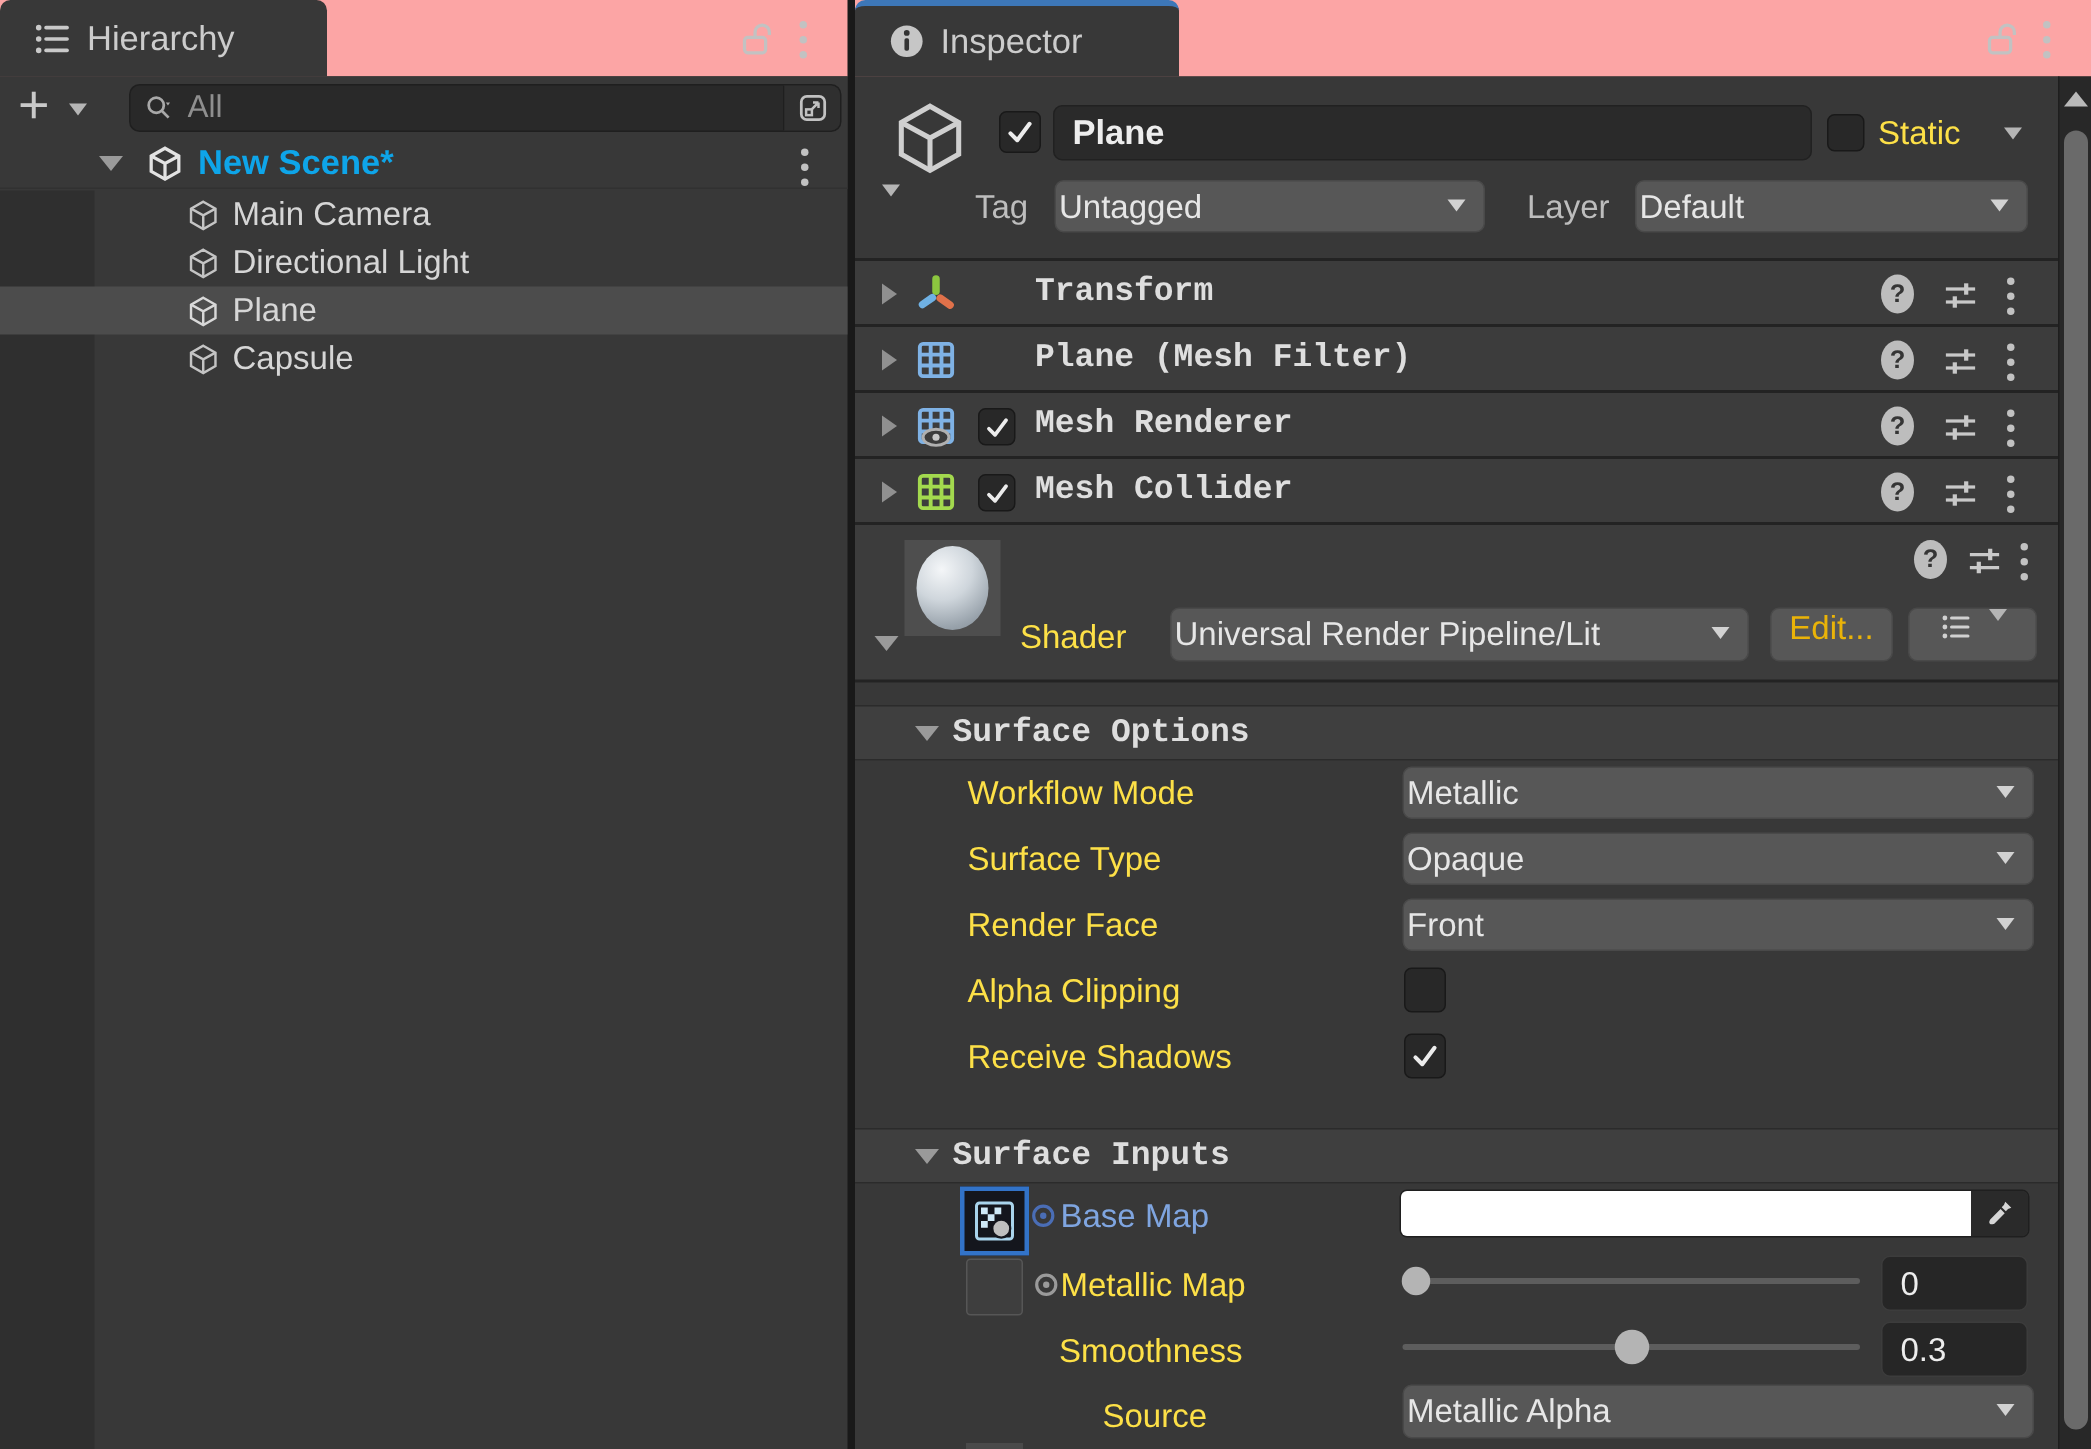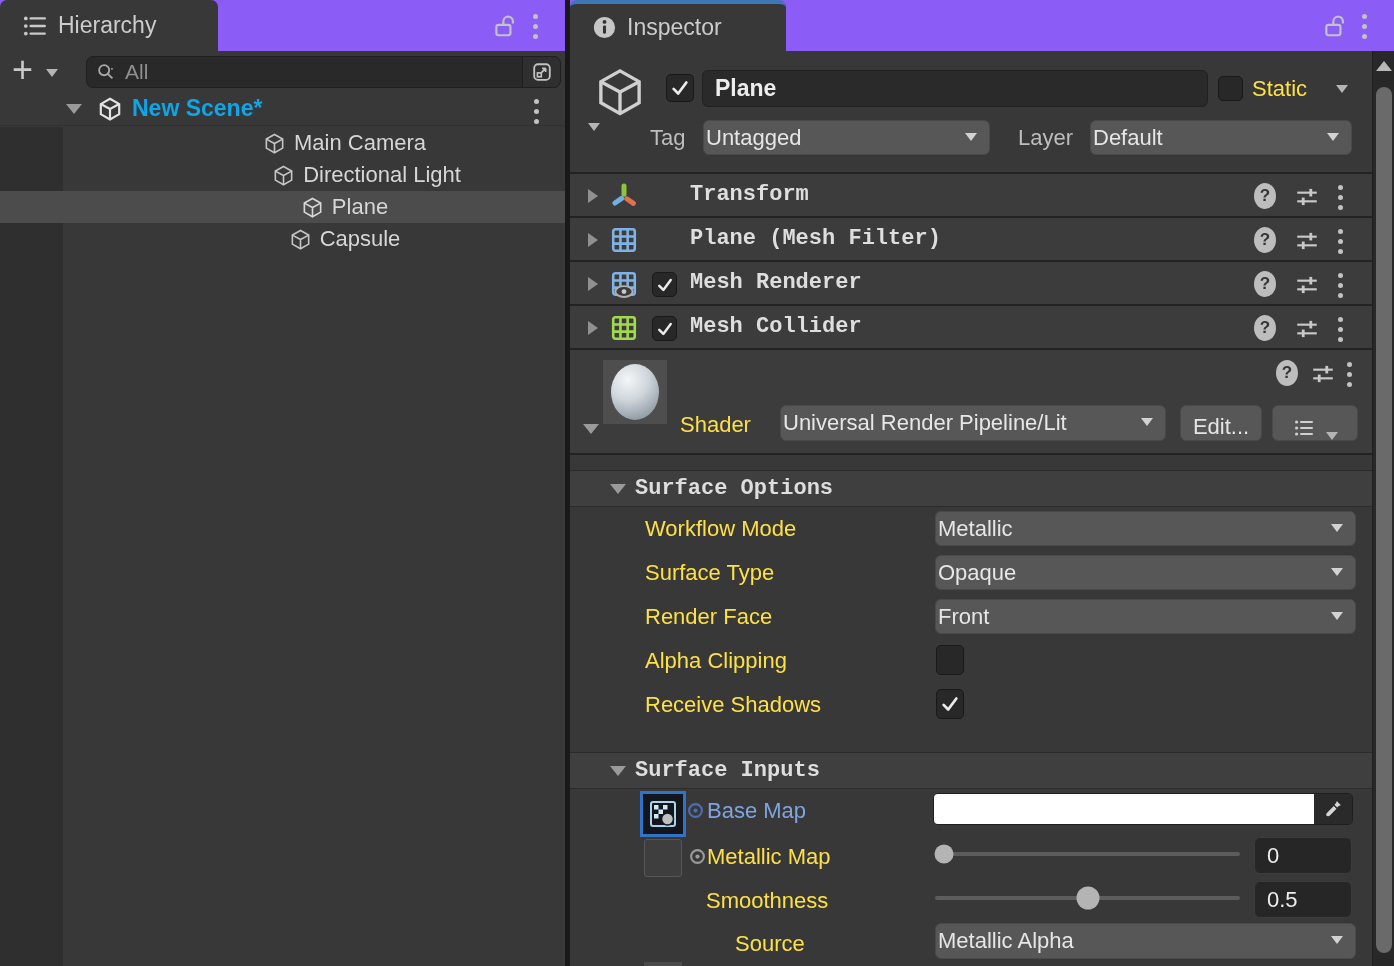--- a/index.html
+++ b/index.html
@@ -4,61 +4,61 @@
 <style>
   * { margin:0; padding:0; box-sizing:border-box; }
   html,body { background:#101010; }
   #root {
     position:relative; width:1394px; height:966px; background:#191919;
     font-family:"Liberation Sans", sans-serif; overflow:hidden;
     color:#c6c6c6; -webkit-font-smoothing:antialiased;
   }
   .abs { position:absolute; }
   .panel { position:absolute; top:0; height:966px; }
-  .tabbar { position:absolute; top:0; left:0; right:0; height:51px; background:#8b5cf6; }
+  .tabbar { position:absolute; top:0; left:0; right:0; height:51px; background:#fca5a5; }
   .tab {
     position:absolute; top:0; left:0; height:51px; background:#383838;
     border-radius:7px 7px 0 0; display:flex; align-items:center; gap:10px; padding:0 22px;
     font-size:23px; color:#cccccc;
   }
   .tab.focused { border-top:4px solid #3d77b8; }
   .body { position:absolute; left:0; top:51px; background:#383838; }
   
   .caret-down { width:0; height:0; border-left:8px solid transparent; border-right:8px solid transparent; border-top:10px solid #b5b5b5; }
   .caret-down.sm { border-left-width:6px; border-right-width:6px; border-top-width:8px; }
   .fold-right { width:0; height:0; border-top:7px solid transparent; border-bottom:7px solid transparent; border-left:10px solid #909090; }
   .fold-down { width:0; height:0; border-left:8px solid transparent; border-right:8px solid transparent; border-top:10px solid #9a9a9a; }
   
   .dd {
     position:absolute; background:#575757; border:1px solid #494949; border-radius:6px;
     display:flex; align-items:center; font-size:22px; color:#e6e6e6; padding:0 2px;
   }
   .dd .caret-down { position:absolute; right:12px; top:50%; margin-top:-5px; border-top-color:#d2d2d2; }
   .btn {
     position:absolute; background:#575757; border:1px solid #494949; border-radius:6px;
-    display:flex; align-items:flex-end; justify-content:center; font-size:22px; color:#e5e5e5;
+    display:flex; align-items:flex-start; justify-content:center; font-size:22px; color:#eab308;
   }
   .checkbox { position:absolute; background:#282828; border:1px solid #191919; border-radius:5px; display:flex; align-items:center; justify-content:center; }
   .checkbox svg { display:none; }
   .checkbox.checked svg { display:block; }
   .field {
     position:absolute; background:#2a2a2a; border:1px solid #212121; border-radius:6px;
     color:#ededed; font-size:23px; padding:0 12px; font-family:"Liberation Sans",sans-serif;
   }
   .lbl { position:absolute; font-size:22px; color:#fde047; white-space:nowrap; }
   .bold-title { font-weight:bold; font-size:22px; color:#dedede; white-space:nowrap;font-family:Liberation Mono, monospace; }
   .kebab { display:flex; flex-direction:column; gap:5px; align-items:center; }
   .kebab i { width:5px; height:5px; border-radius:50%; background:#c2c2c2; }
   .help-badge { width:22px; height:26px; border-radius:50%; background:#bdbdbd; color:#353535; font-weight:bold; font-size:17px; display:flex; align-items:center; justify-content:center; }
   .comp-header { position:absolute; left:0; width:802px; height:44px; background:#3c3c3c; border-top:2px solid #232323; }
   .comp-header .title { position:absolute; left:120px; top:0; line-height:42px; }
   .section-header { position:absolute; left:0; width:802px; height:37px; background:#3f3f3f; border-top:1px solid #2b2b2b; border-bottom:1px solid #2b2b2b; }
   .slider-track { position:absolute; height:4px; background:#5d5d5d; border-radius:2px; }
   .slider-handle { position:absolute; top:50%; width:19px; height:19px; border-radius:50%; background:#b4b4b4; transform:translate(-50%,-50%); }
-  .hrow { position:absolute; left:0; width:565px; height:32px; display:flex; align-items:center;justify-content:center; }
+  .hrow { position:absolute; left:0; width:565px; height:32px; display:flex; align-items:center; }
   .hrow.selected { background:#4c4c4c; }
   .hrow .rlabel { font-size:22px; color:#d6d6d6; margin-left:8px; white-space:nowrap; }
   input::placeholder { color:#8f8f8f; }
 </style>
 </head>
 <body>
 
 <div id="root">
 
   <div class="panel" style="left:0;width:565px;">
@@ -127,21 +127,21 @@
 
       <div class="abs" style="left:0;top:76px;width:63px;height:839px;background:#2f2f2f;"></div>
 
       <div class="hrow" style="top:76px;">
         <svg style="margin-left:124px;flex:none;" width="23" height="23" viewBox="0 0 24 24">
           <path d="M12 2.6 L20.5 7.4 V16.8 L12 21.6 L3.5 16.8 V7.4 Z" fill="none" stroke="#c4c4c4" stroke-width="1.7"></path>
           <path d="M3.5 7.4 L12 12 L20.5 7.4 M12 12 V21.6" fill="none" stroke="#c4c4c4" stroke-width="1.7"></path>
         </svg>
         <span class="rlabel">Main Camera</span>
       </div>
-      <div class="hrow" style="top:108px;padding-left:44px;">
+      <div class="hrow" style="top:108px;">
         <svg style="margin-left:124px;flex:none;" width="23" height="23" viewBox="0 0 24 24">
           <path d="M12 2.6 L20.5 7.4 V16.8 L12 21.6 L3.5 16.8 V7.4 Z" fill="none" stroke="#c4c4c4" stroke-width="1.7"></path>
           <path d="M3.5 7.4 L12 12 L20.5 7.4 M12 12 V21.6" fill="none" stroke="#c4c4c4" stroke-width="1.7"></path>
         </svg>
         <span class="rlabel">Directional Light</span>
       </div>
       <div class="hrow selected" style="top:140px;">
         <svg style="margin-left:124px;flex:none;" width="23" height="23" viewBox="0 0 24 24">
           <path d="M12 2.6 L20.5 7.4 V16.8 L12 21.6 L3.5 16.8 V7.4 Z" fill="none" stroke="#d8d8d8" stroke-width="1.7"></path>
           <path d="M3.5 7.4 L12 12 L20.5 7.4 M12 12 V21.6" fill="none" stroke="#d8d8d8" stroke-width="1.7"></path>
@@ -435,21 +435,21 @@
       <span class="lbl" style="left:137px;top:793px;">Metallic Map</span>
       <div class="slider-track" style="left:365px;top:801px;width:305px;">
         <div class="slider-handle" style="left:3%;"></div>
       </div>
       <div class="field" style="left:684px;top:786px;width:98px;height:37px;line-height:35px;font-size:22px;background:#262626;border-color:#3c3c3c;">0</div>
 
       <span class="lbl" style="left:136px;top:837px;">Smoothness</span>
       <div class="slider-track" style="left:365px;top:845px;width:305px;">
         <div class="slider-handle" style="left:50%;width:23px;height:23px;"></div>
       </div>
-      <div class="field" style="left:684px;top:830px;width:98px;height:37px;line-height:35px;font-size:22px;background:#262626;border-color:#3c3c3c;">0.5</div>
+      <div class="field" style="left:684px;top:830px;width:98px;height:37px;line-height:35px;font-size:22px;background:#262626;border-color:#3c3c3c;">0.3</div>
 
       <span class="lbl" style="left:165px;top:880px;">Source</span>
       <div class="dd" style="left:365px;top:872px;width:421px;height:36px;">
         <span>Metallic Alpha</span>
         <div class="caret-down sm"></div>
       </div>
 
       <div class="abs" style="left:74px;top:911px;width:38px;height:4px;background:#4a4a4a;"></div>
     </div>
 

